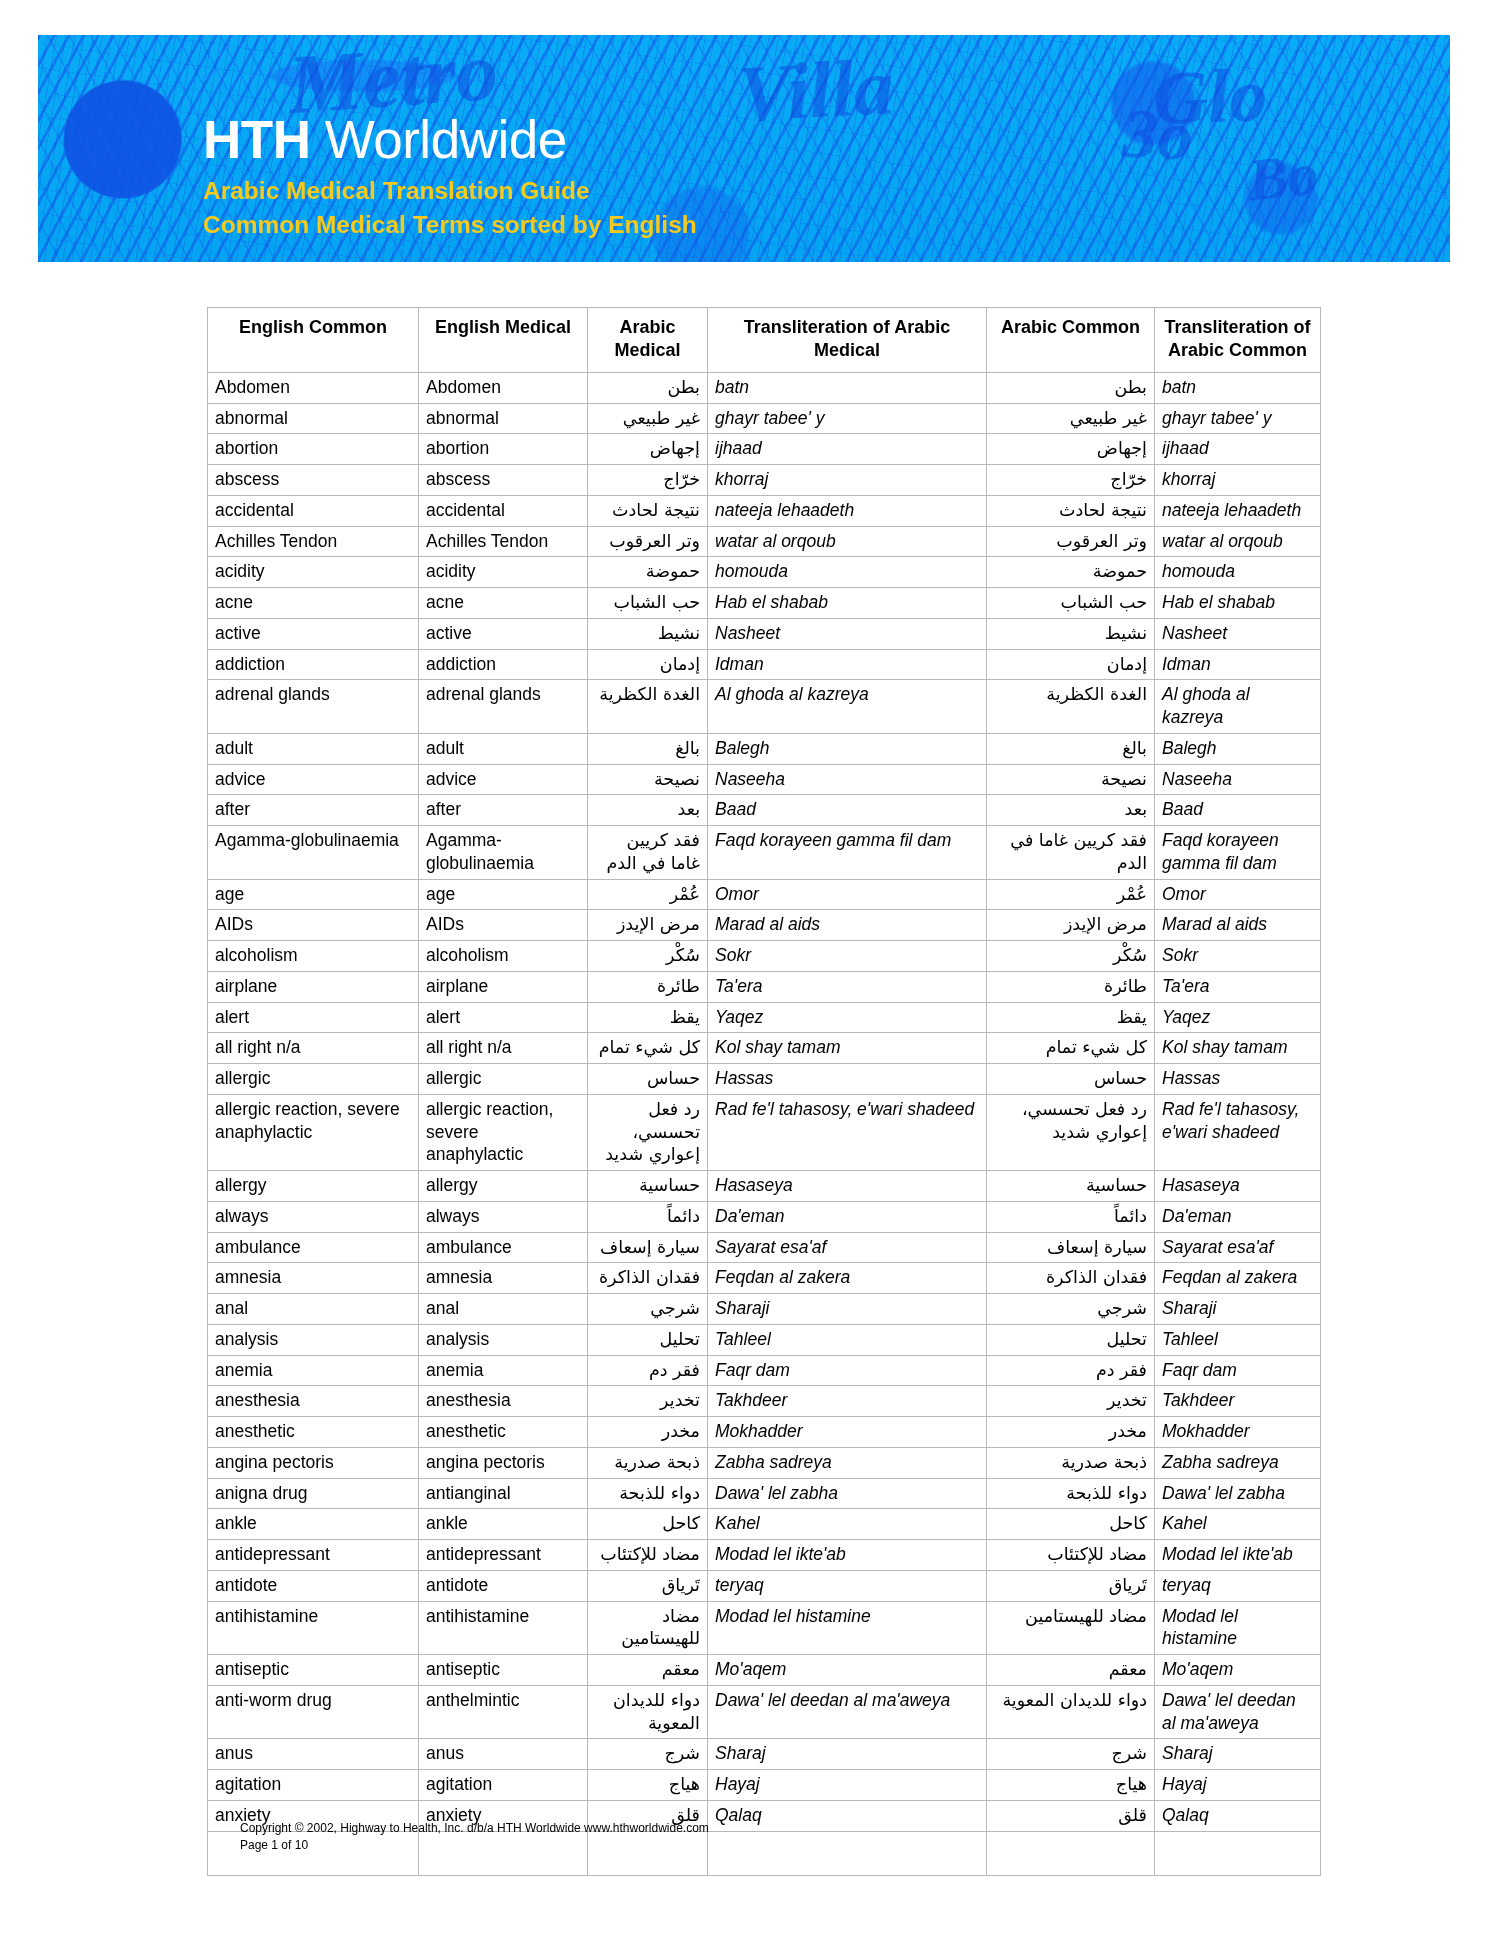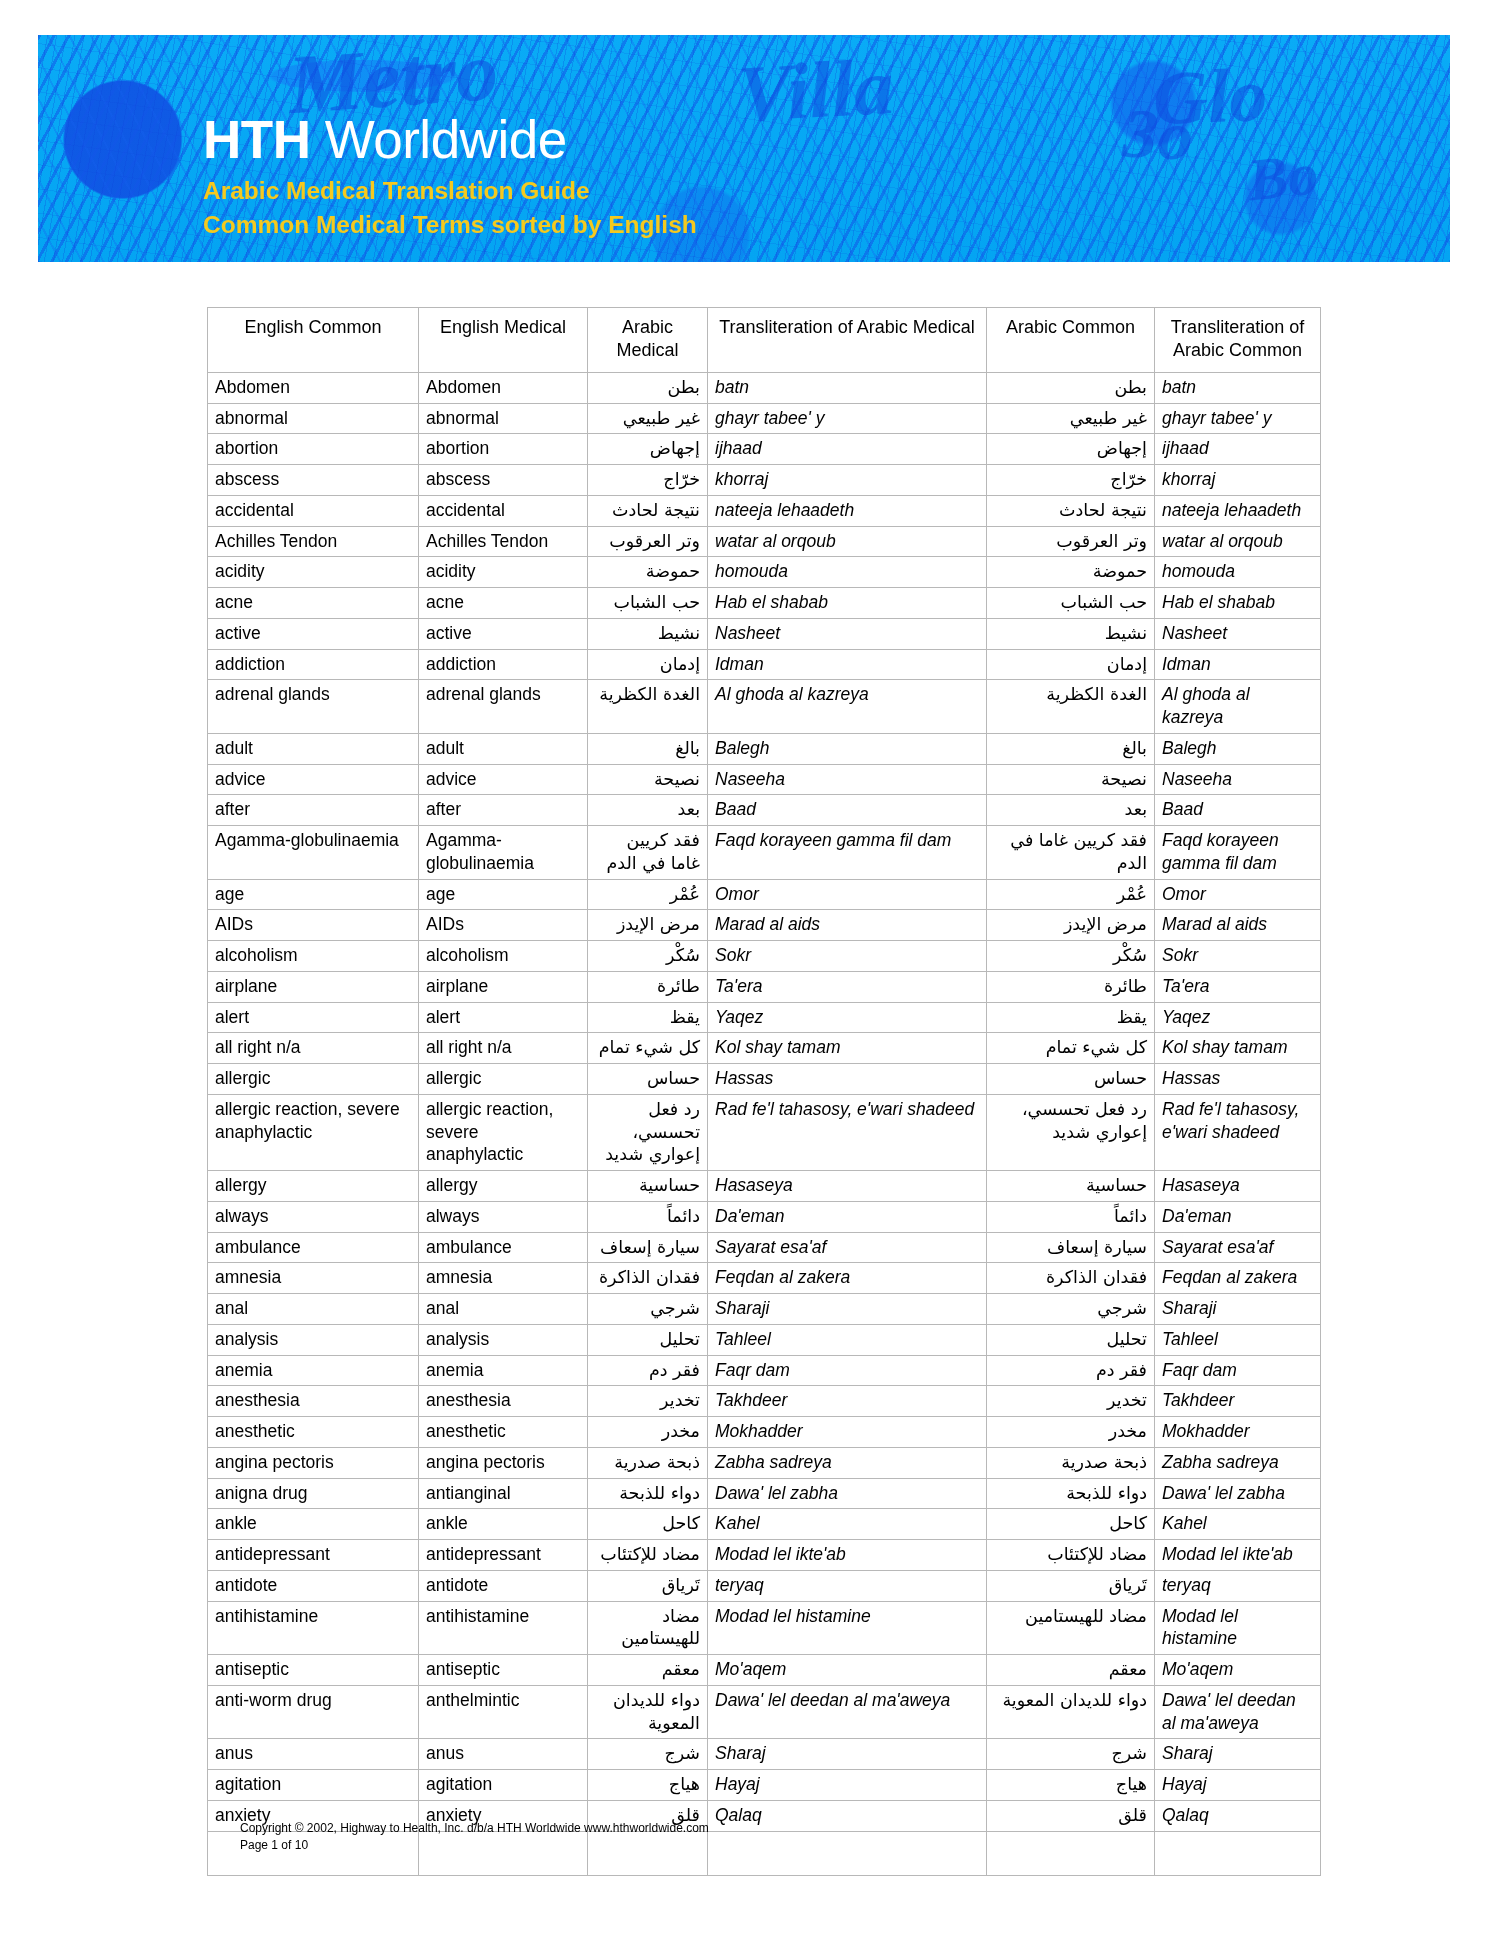--- a/index.html
+++ b/index.html
@@ -102,21 +102,21 @@
   table.terms th,
   table.terms td {
     border: 1px solid #b8b8b8;
     vertical-align: top;
     padding: 3px 7px 4px 7px;
     font-size: 17.5px;
     line-height: 1.30;
   }
   table.terms th {
     text-align: center;
-    font-weight: normal;
+    font-weight: bold;
     font-size: 18px;
     padding: 8px 6px 9px 6px;
   }
   col.c-engc { width: 211px; }
   col.c-engm { width: 169px; }
   col.c-arm  { width: 120px; }
   col.c-trm  { width: 279px; }
   col.c-arc  { width: 168px; }
   col.c-trc  { width: 166px; }
 

